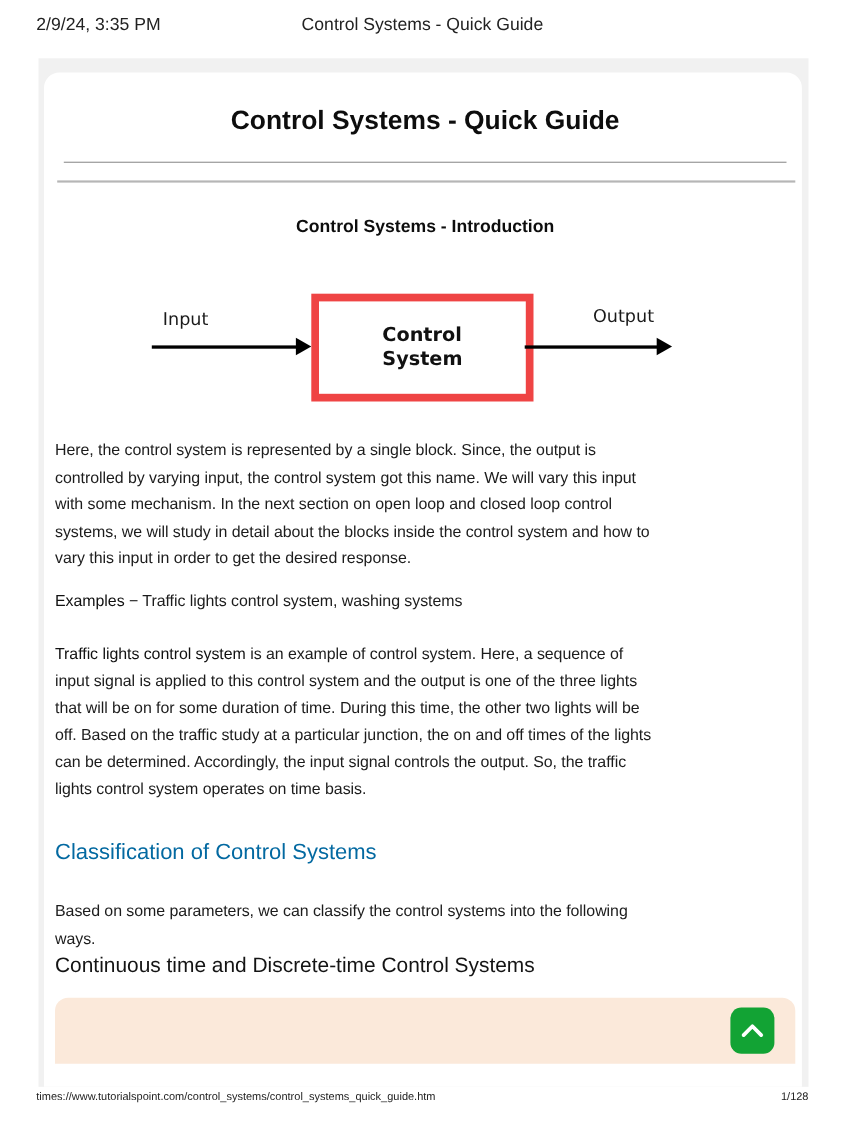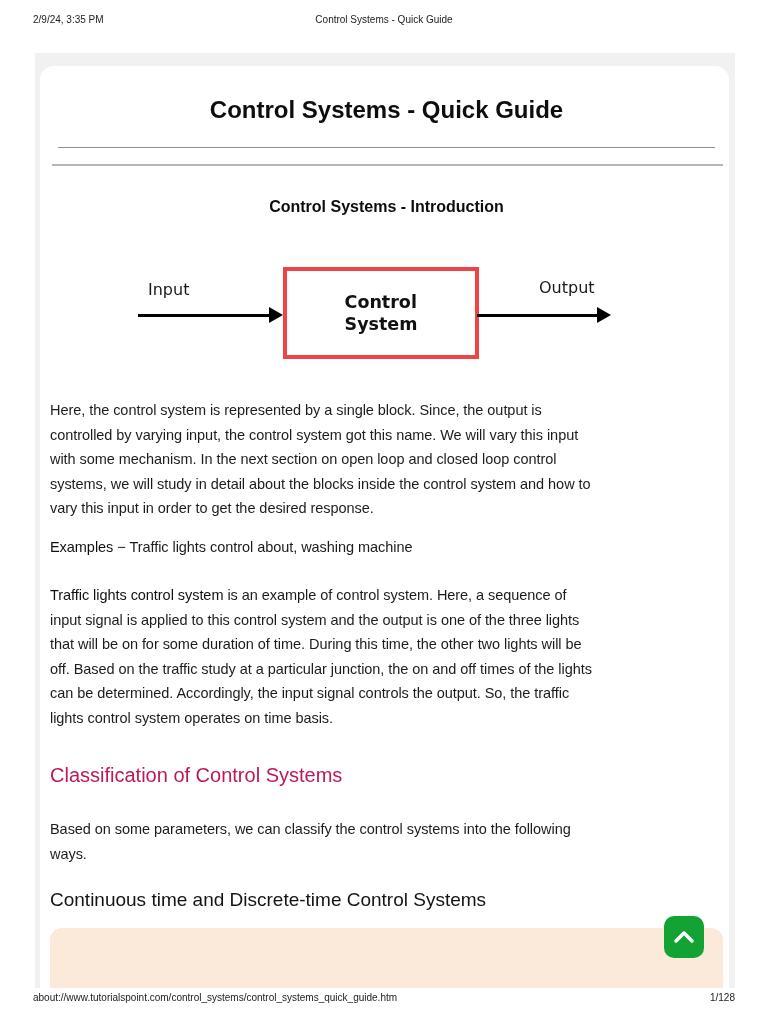--- a/index.html
+++ b/index.html
@@ -11,21 +11,21 @@
     width: 768px; height: 1024px;
     background: #ffffff;
     font-family: "Liberation Sans", sans-serif;
     color: #1c1c1c;
     overflow: hidden;
     position: relative;
   }
   
   .print-header {
     position: absolute; top: 14px; left: 33px; right: 33px;
-    height: 14px; font-size: 10px; color: #222222;
+    height: 14px; font-size: 16px; color: #222222;
   }
   .print-header .ph-date { position: absolute; left: 0; top: 0; }
   .print-header .ph-title { position: absolute; left: 0; right: 0; text-align: center; top: 0; }
   .print-footer {
     position: absolute; top: 992px; left: 33px; right: 33px;
     height: 14px; font-size: 10px; color: #222222;
   }
   .print-footer .pf-url { position: absolute; left: 0; top: 0; }
   .print-footer .pf-page { position: absolute; right: 0; top: 0; }
   
@@ -62,24 +62,23 @@
     color: #1c1c1c;
   }
   .p1 { margin-top: 17px; }
   .p2 { margin-top: 13px; }
   .p-examples { margin-top: 14px; }
   .p3 { margin-top: 24px; }
   .p4 { margin-top: 28px; }
   .bold-lead { font-weight: 400; color: #111111; }
   h2.sub-heading {
     margin-top: 32px;
-    font-size: 20px; line-height: 27px; font-weight: 400; color: #be185d;
+    font-size: 20px; line-height: 27px; font-weight: 400; color: #0369a1;
   }
   h3.minor-heading {
-    margin-top: 21px;
     font-size: 19px; line-height: 26px; font-weight: 400; color: #141414;
   }
   
   .figure {
     position: relative;
     margin-top: 30px;
     height: 132px;
   }
   .fig-label {
     position: absolute;
@@ -95,21 +94,21 @@
     position: absolute; width: 0; height: 0; top: 54px;
     border-top: 8.5px solid transparent;
     border-bottom: 8.5px solid transparent;
     border-left: 14px solid #000000;
   }
   .arrow-head.in-head  { left: 219px; }
   .arrow-head.out-head { left: 547px; }
   .fig-box {
     position: absolute; left: 233px; top: 14px;
     width: 188px; height: 84px;
-    border: 4px solid #ef4444;
+    border: 7px solid #ef4444;
     background: #ffffff;
     display: flex; align-items: center; justify-content: center;
   }
   .fig-box-text {
     font-family: "DejaVu Sans", sans-serif;
     font-weight: 700; font-size: 17.5px; line-height: 22px;
     text-align: left; color: #111111;
     white-space: pre-line;
   }
   
@@ -159,21 +158,21 @@
       <div class="arrow-head out-head"></div>
       <span class="fig-label output-label">Output</span>
     </div>
 
     <p class="body-text p2">Here, the control system is represented by a single block. Since, the output is
 controlled by varying input, the control system got this name. We will vary this input
 with some mechanism. In the next section on open loop and closed loop control
 systems, we will study in detail about the blocks inside the control system and how to
 vary this input in order to get the desired response.</p>
 
-    <p class="body-text p-examples"><span class="bold-lead">Examples</span><span> − Traffic lights control about, washing machine</span></p>
+    <p class="body-text p-examples"><span class="bold-lead">Examples</span><span> − Traffic lights control system, washing systems</span></p>
 
     <p class="body-text p3"><span class="bold-lead">Traffic lights control system</span><span> is an example of control system. Here, a sequence of
 input signal is applied to this control system and the output is one of the three lights
 that will be on for some duration of time. During this time, the other two lights will be
 off. Based on the traffic study at a particular junction, the on and off times of the lights
 can be determined. Accordingly, the input signal controls the output. So, the traffic
 lights control system operates on time basis.</span></p>
 
     <h2 class="sub-heading">Classification of Control Systems</h2>
 
@@ -188,15 +187,15 @@
 
 <button class="scroll-top-btn">
   <span style="display:flex;">
     <svg width="24" height="16" viewBox="0 0 24 16">
       <polyline points="4,12 12,4 20,12" fill="none" stroke="#ffffff" stroke-width="3.4" stroke-linecap="round" stroke-linejoin="round"></polyline>
     </svg>
   </span>
 </button>
 
 <div class="print-footer">
-  <span class="pf-url">about://www.tutorialspoint.com/control_systems/control_systems_quick_guide.htm</span>
+  <span class="pf-url">times://www.tutorialspoint.com/control_systems/control_systems_quick_guide.htm</span>
   <span class="pf-page">1/128</span>
 </div>
 
 </body></html>

